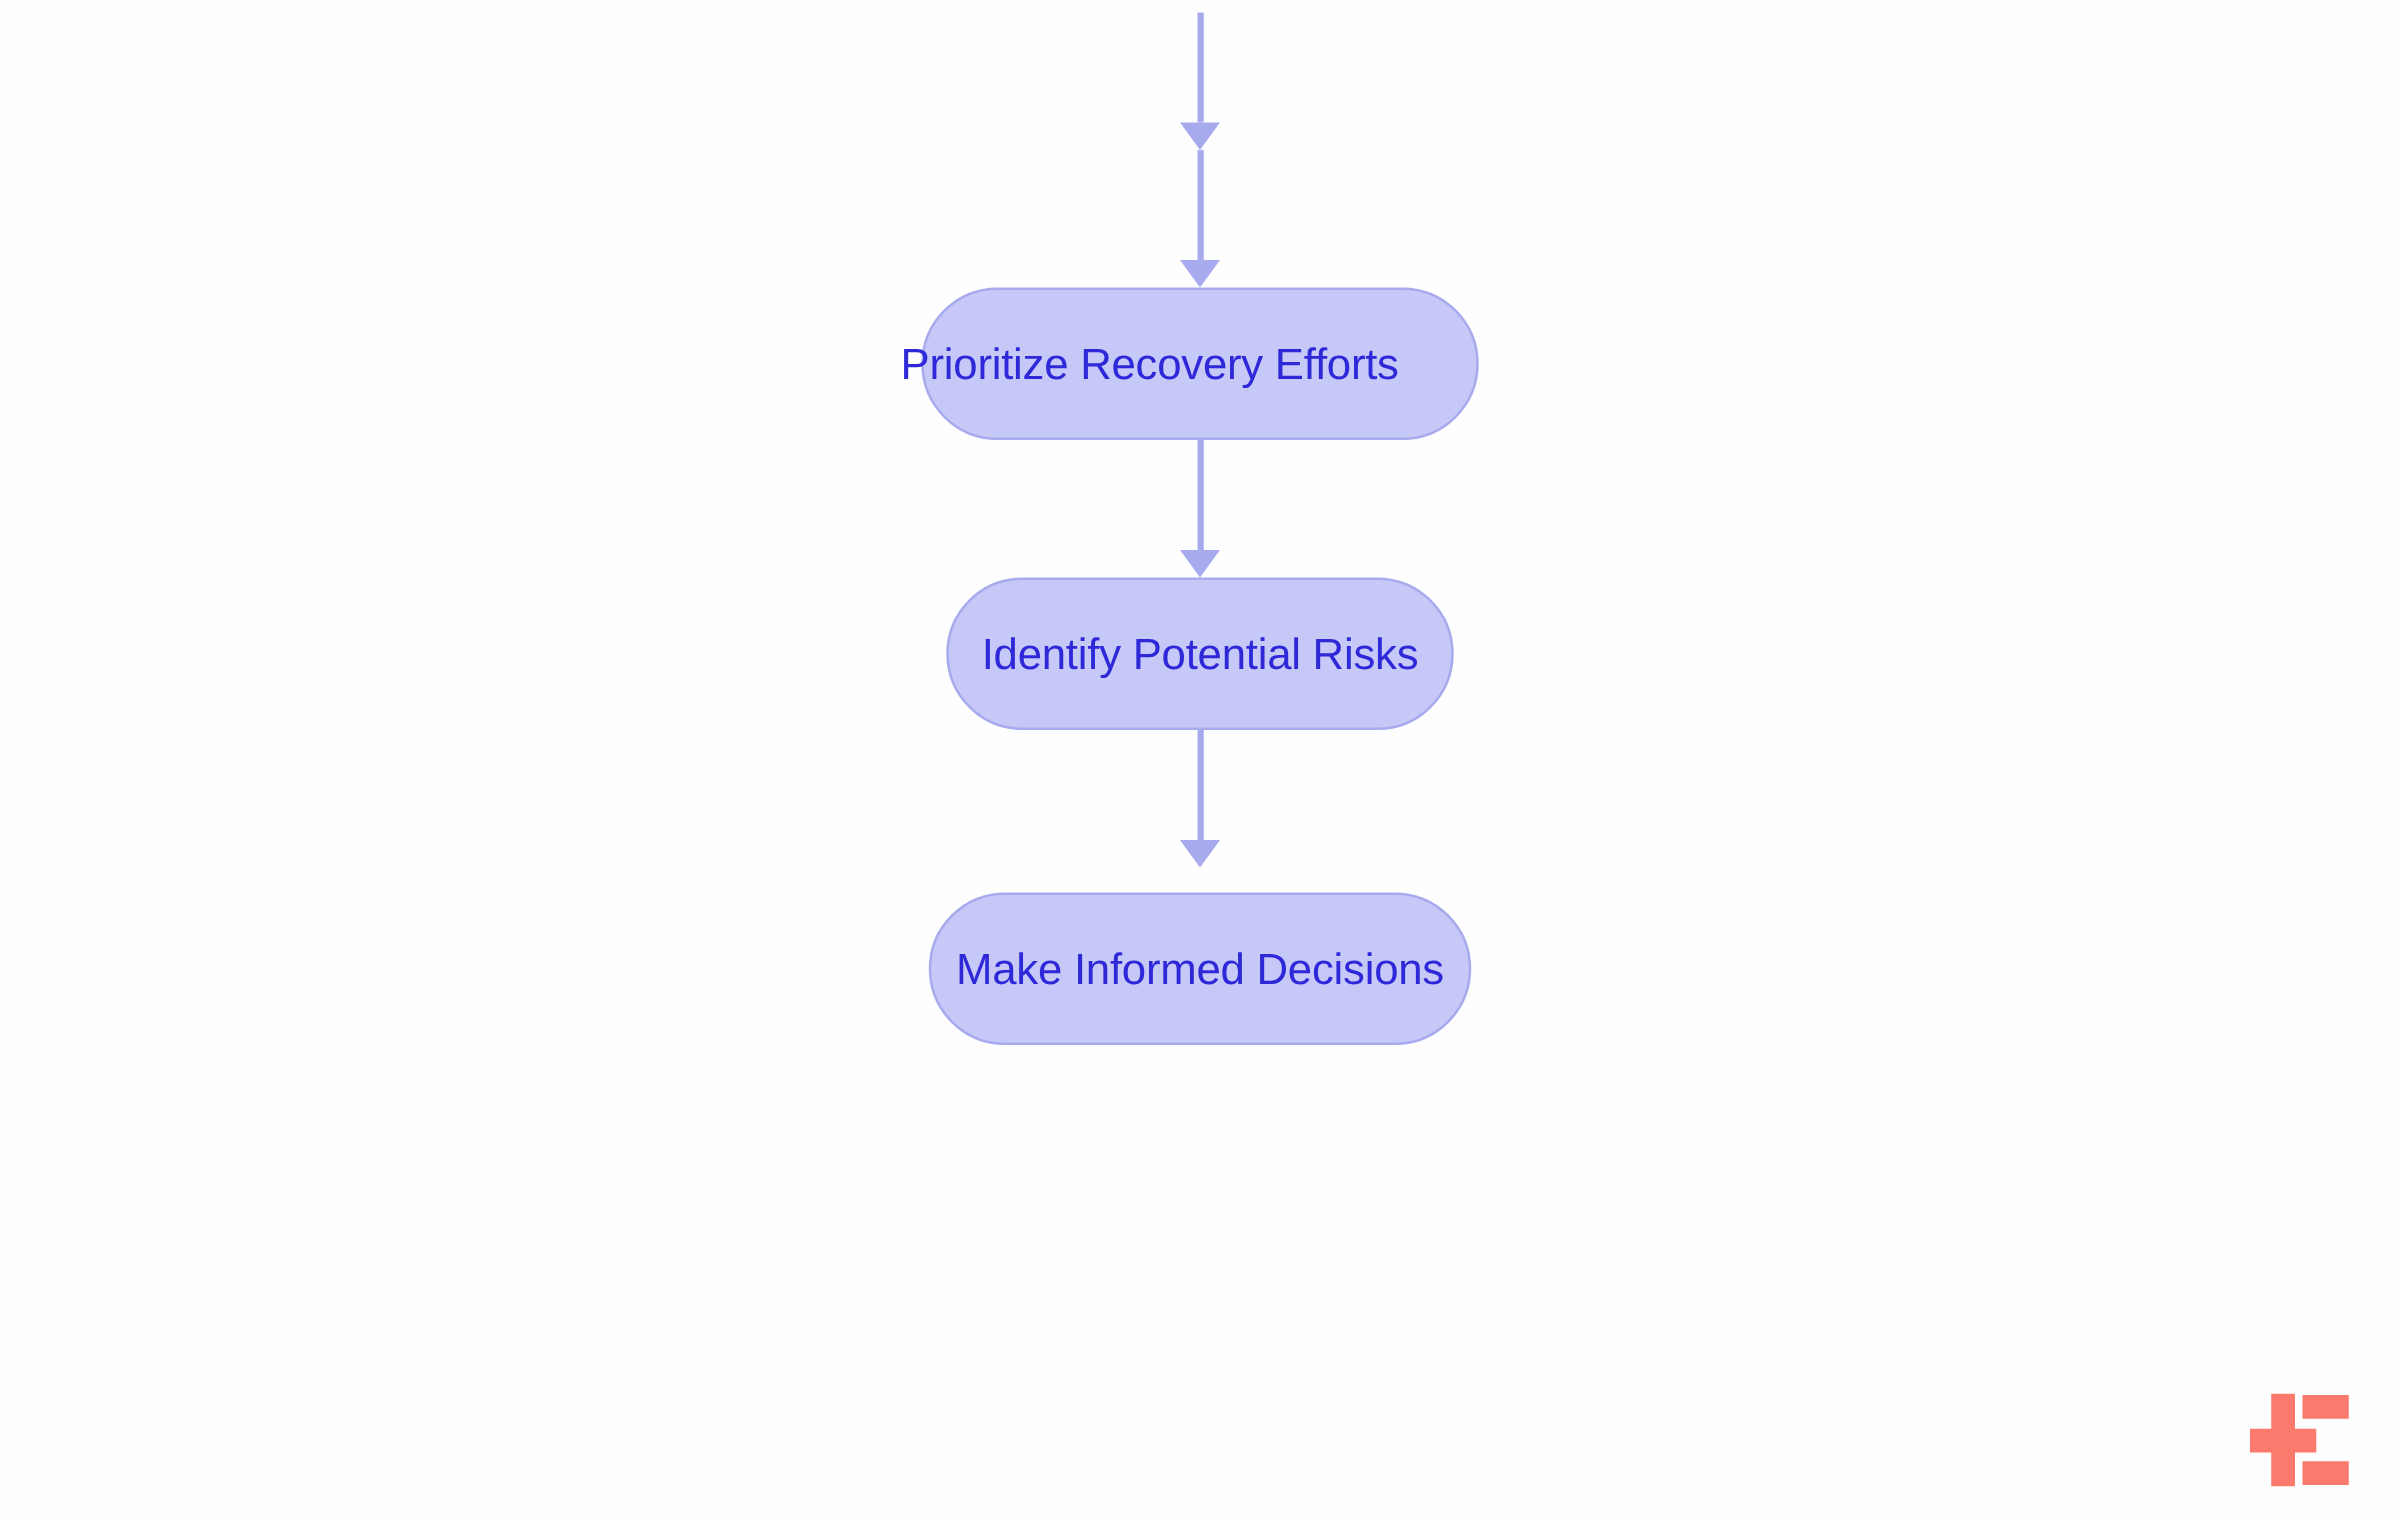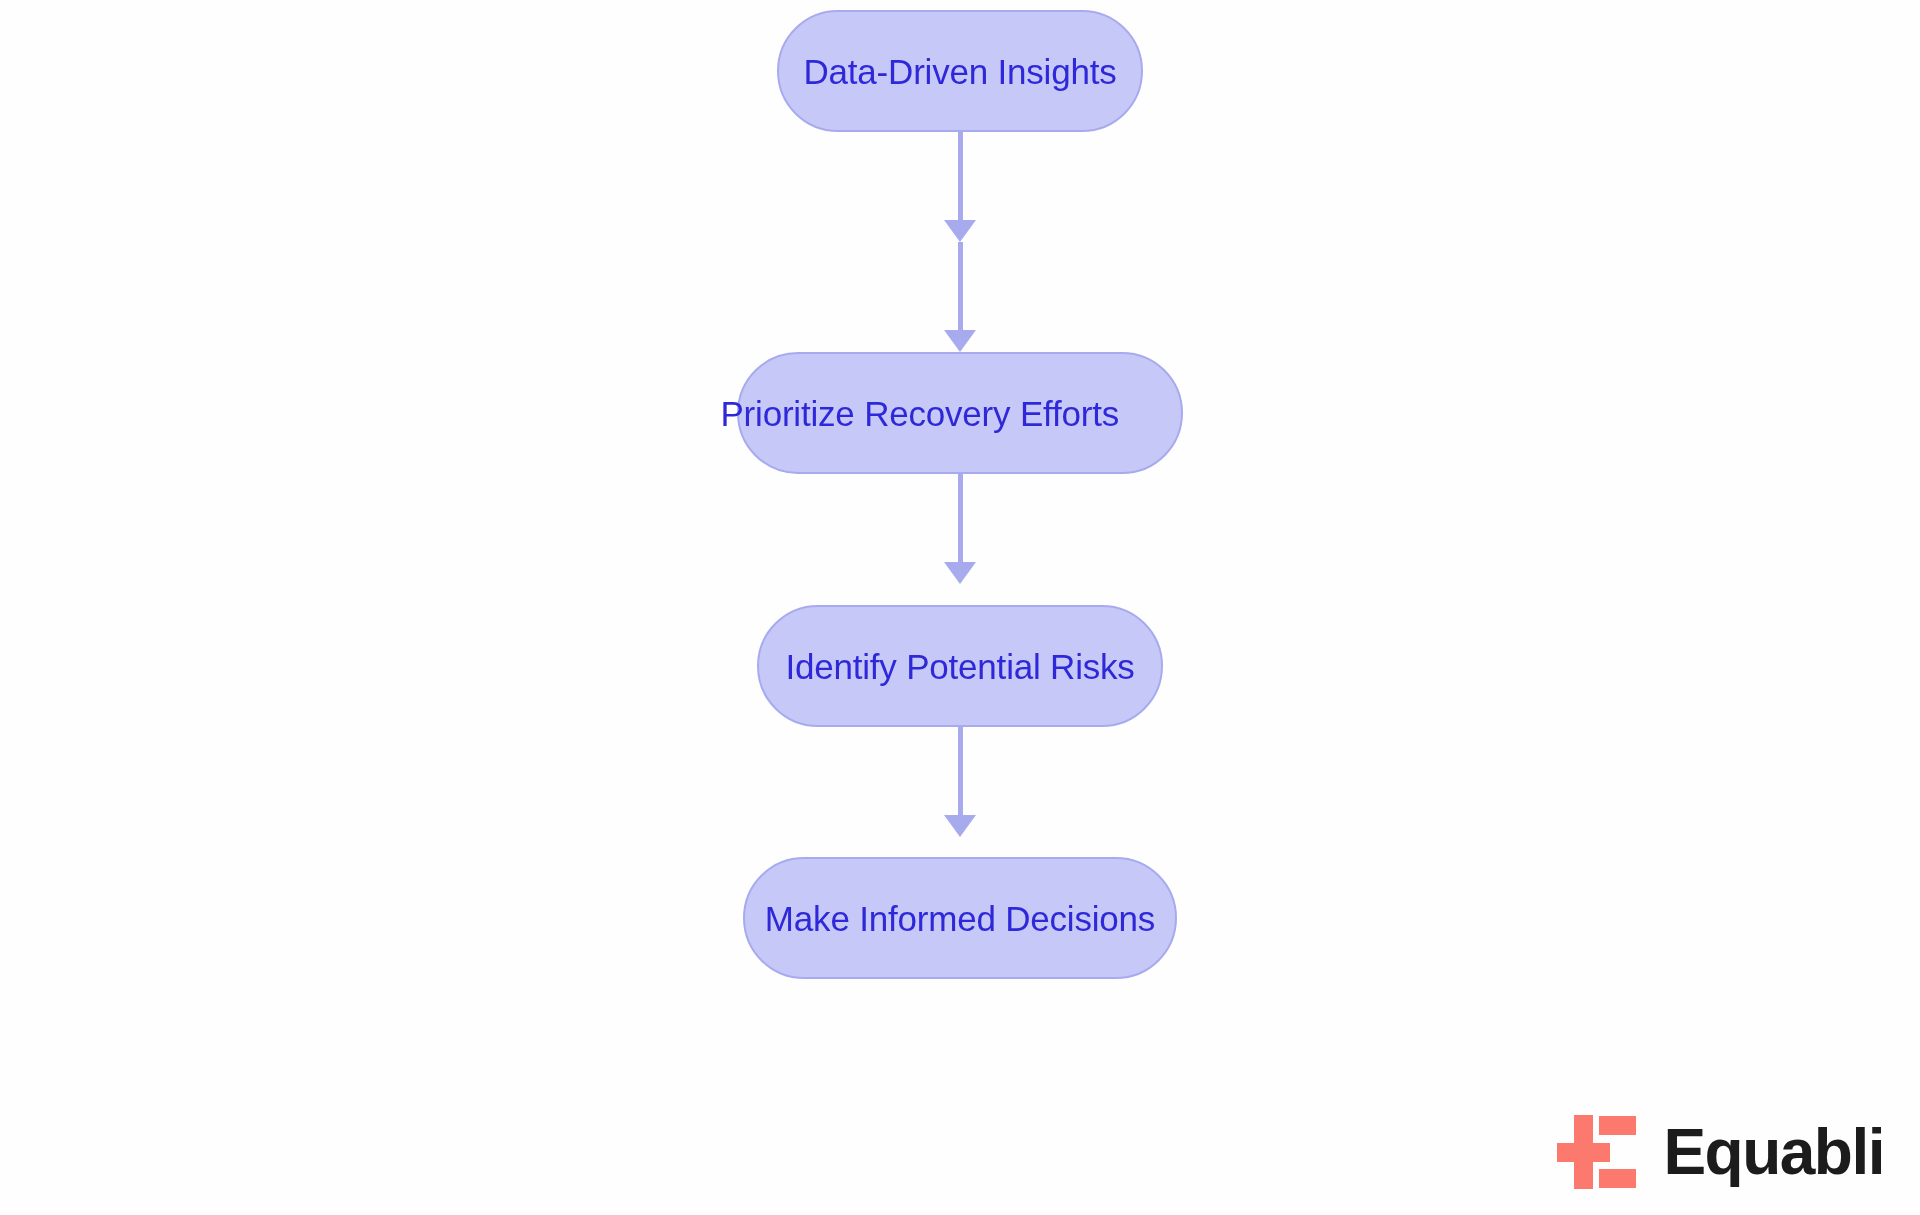--- a/index.html
+++ b/index.html
@@ -145,23 +145,20 @@
     font-family: "Liberation Sans", "DejaVu Sans", sans-serif;
   }
 </style>
 </head>
 <body>
 
 <div id="flowchart-canvas">
 
   <div class="flow-stack" style="top:10px;">
 
-    <div class="flow-node" style="width:366px;">
-      <span class="flow-node-label">Data-Driven Insights</span>
-    </div>
 
     <div class="flow-connector" style="height:110px;">
       <div class="conn-line"></div>
       <div class="conn-head"></div>
     </div>
 
 
     <div class="flow-connector" style="height:110px;">
       <div class="conn-line"></div>
       <div class="conn-head"></div>
@@ -169,21 +166,21 @@
 
     <div class="flow-node" style="width:446px;justify-content:flex-end;">
       <span class="flow-node-label">Prioritize Recovery Efforts</span>
     </div>
 
     <div class="flow-connector" style="height:110px;">
       <div class="conn-line"></div>
       <div class="conn-head"></div>
     </div>
 
-    <div class="flow-node" style="width:406px;margin-top:21px;">
+    <div class="flow-node" style="width:406px;">
       <span class="flow-node-label">Identify Potential Risks</span>
     </div>
 
     <div class="flow-connector" style="height:110px;">
       <div class="conn-line"></div>
       <div class="conn-head"></div>
     </div>
 
     <div class="flow-node" style="width:434px;margin-top:20px;">
       <span class="flow-node-label">Make Informed Decisions</span>
@@ -192,14 +189,13 @@
   </div>
 </div>
 
 <div id="brand-logo">
   <div class="logo-mark">
     <span class="cross-v"></span>
     <span class="cross-h"></span>
     <span class="bar-top"></span>
     <span class="bar-bottom"></span>
   </div>
-  <div class="logo-wordmark">Equabli</div>
 </div>
 
 </body></html>

